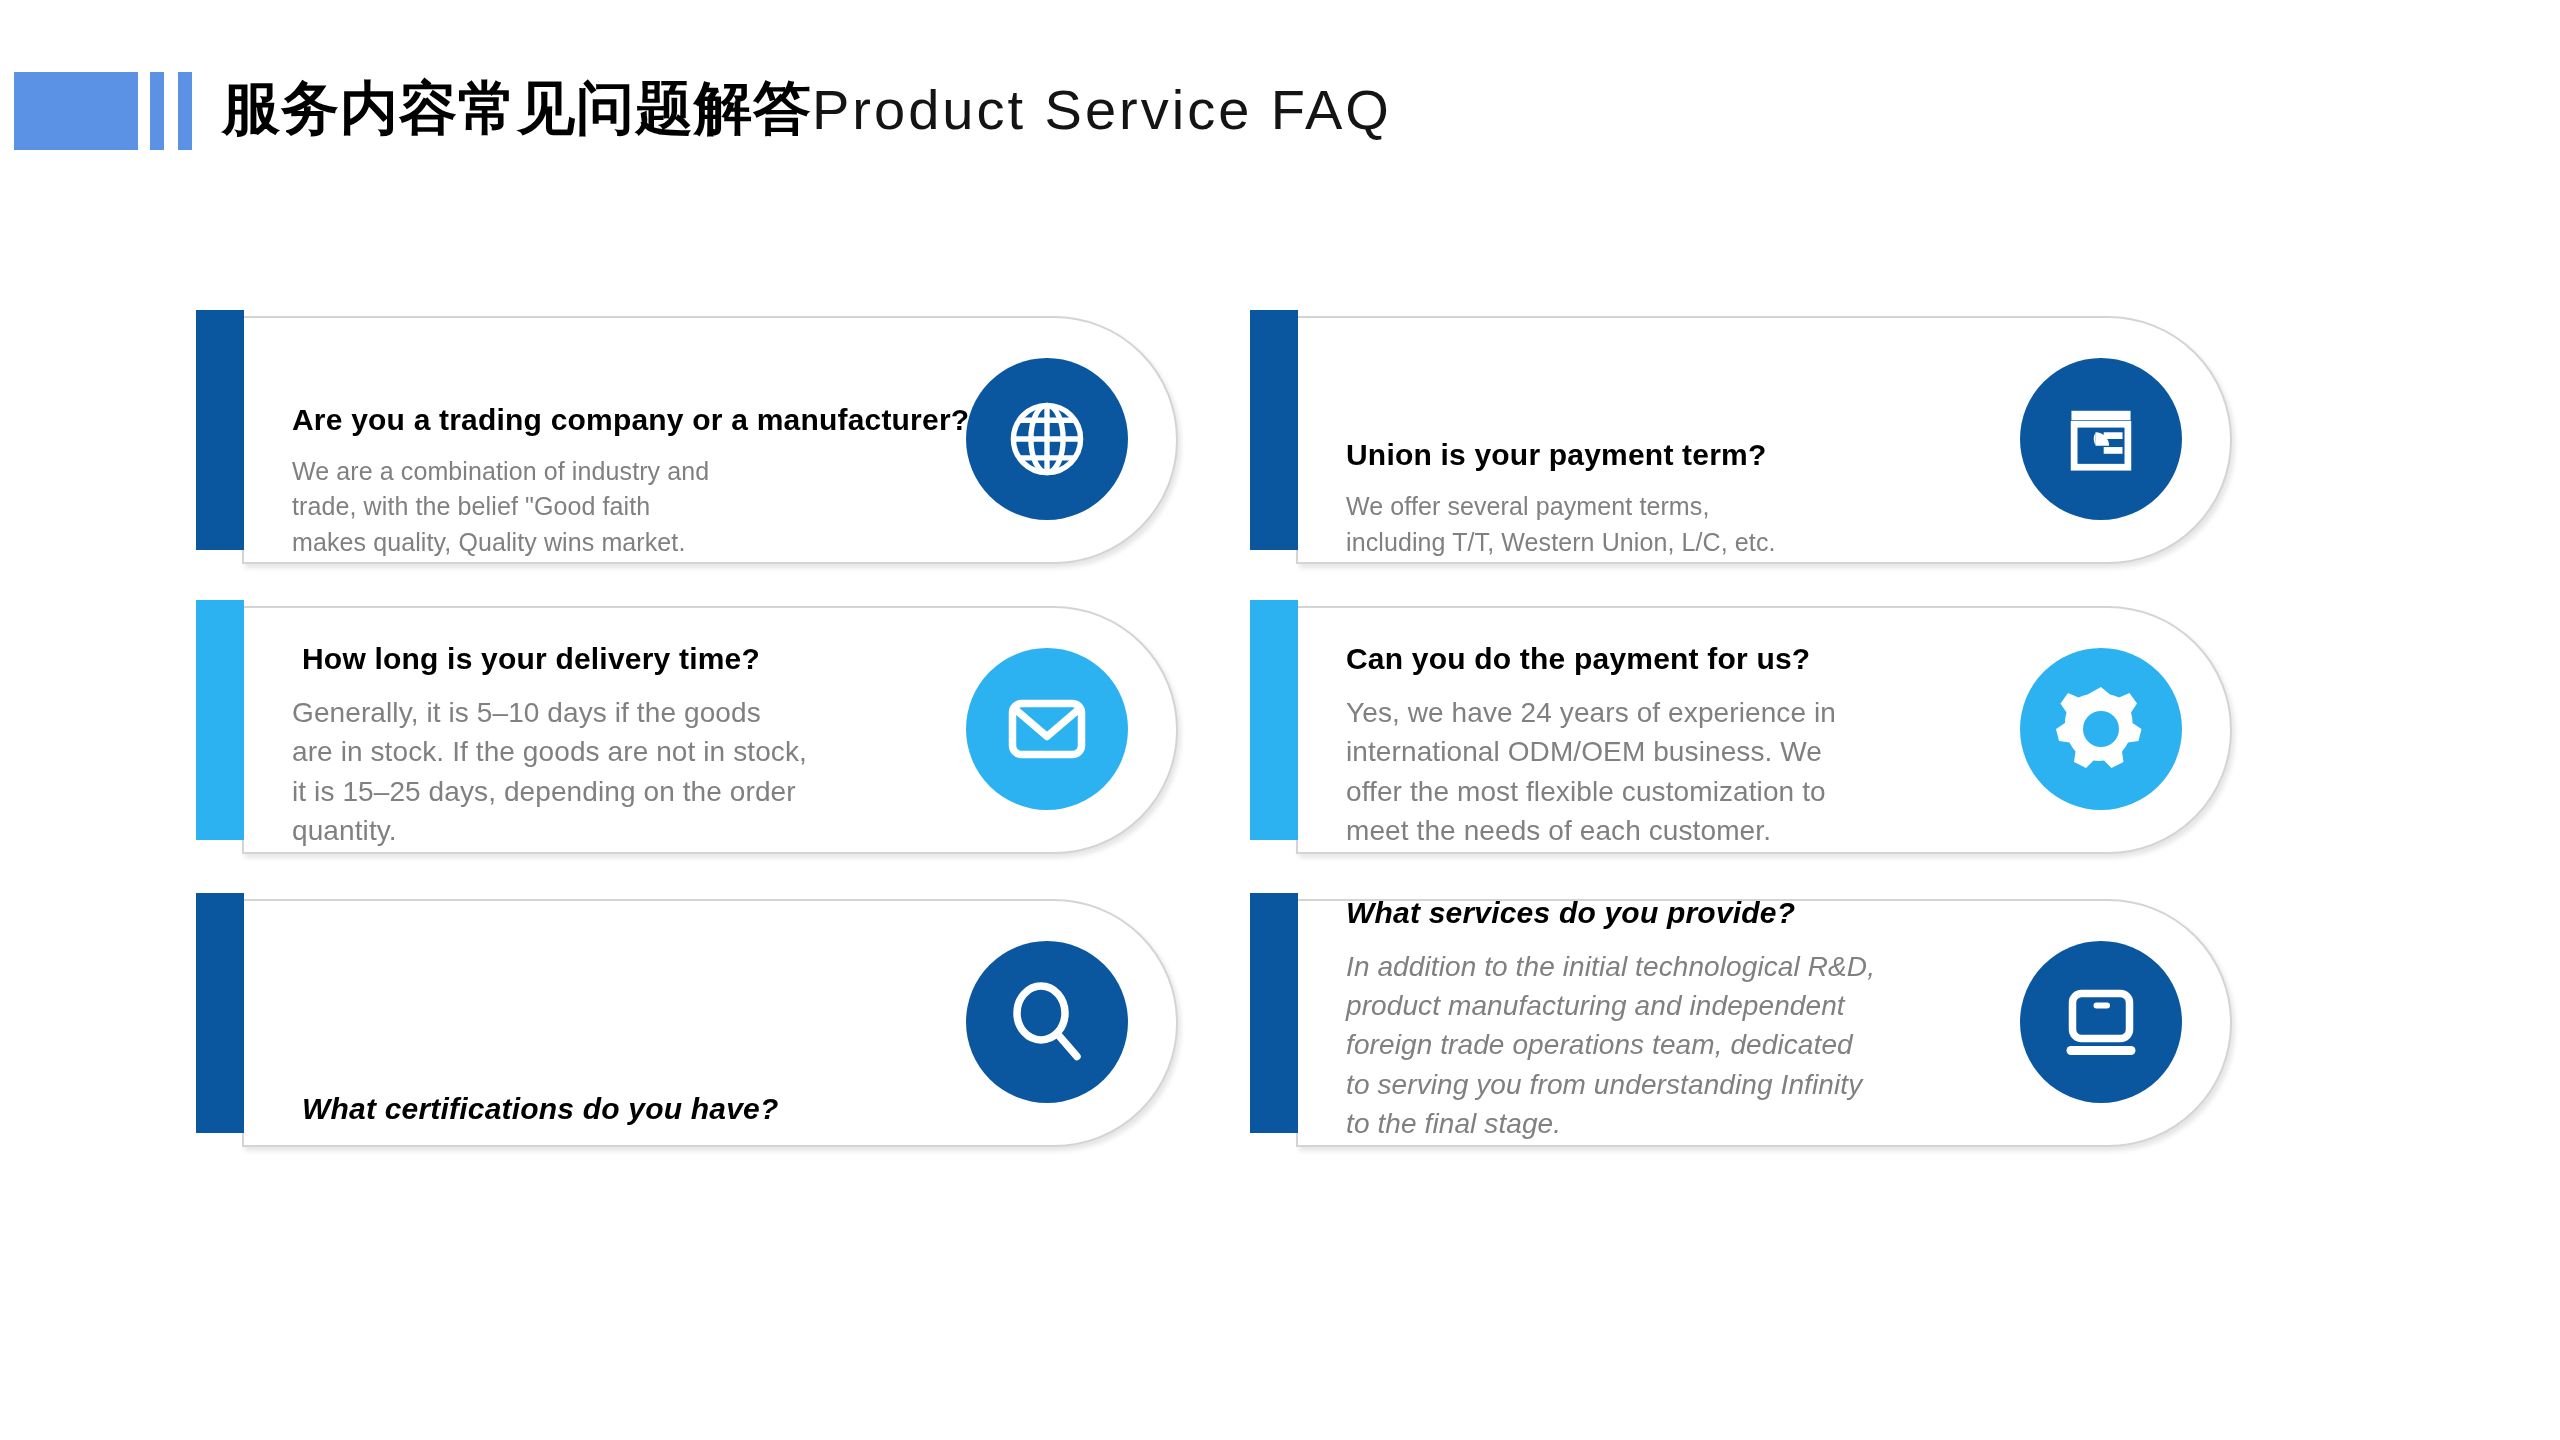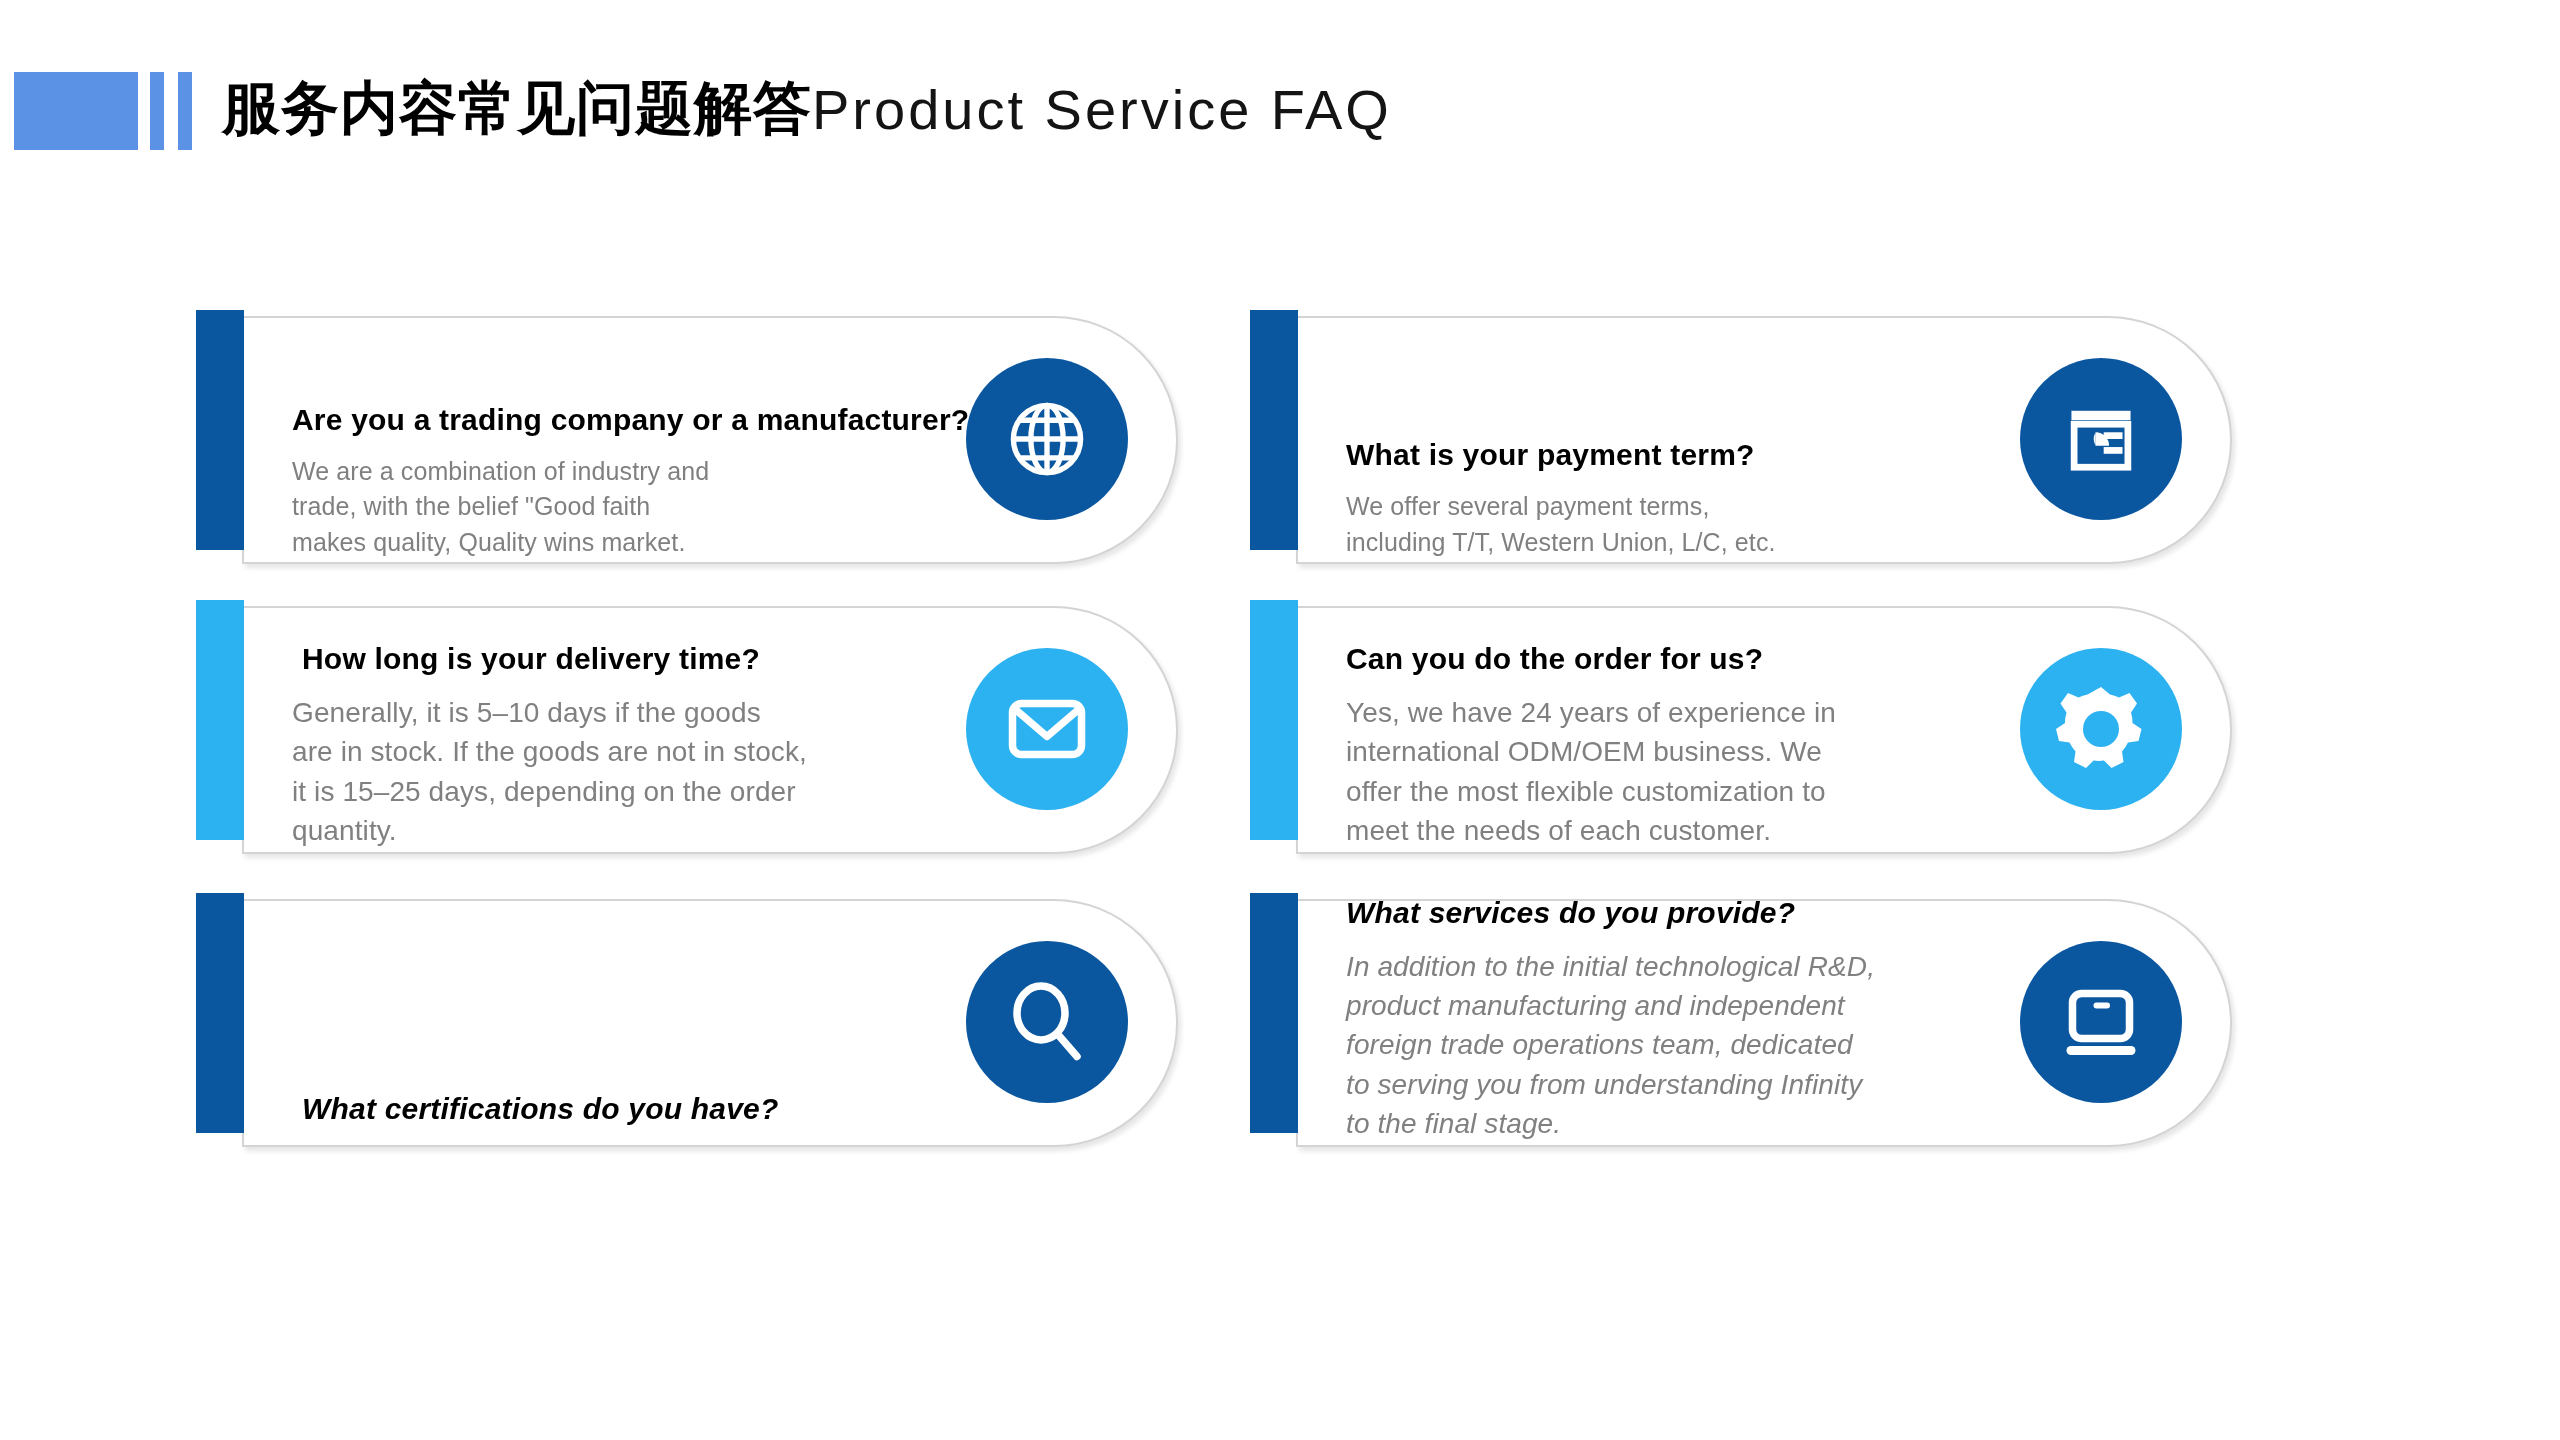--- a/index.html
+++ b/index.html
@@ -220,21 +220,21 @@
         <line x1="12" y1="46" x2="52" y2="46"></line>
         <line x1="32" y1="7" x2="32" y2="57"></line>
       </svg>
     </div>
   </div>
 
   <div class="faq-card col-right row-1">
     <div class="card-shell"></div>
     <div class="card-bar bar-dark"></div>
     <div class="card-body tight">
-      <div class="card-question">What is your payment term?</div>
+      <div class="card-question">Union is your payment term?</div>
       <div class="card-answer">We offer several payment terms,
 including T/T, Western Union, L/C, etc.</div>
     </div>
     <div class="icon-circle circle-dark">
       <svg viewBox="0 0 64 64">
         <rect x="10" y="11" width="44" height="7" fill="#ffffff"></rect>
         <rect x="12" y="21" width="40" height="32" fill="none" stroke="#ffffff" stroke-width="5"></rect>
         <path d="M28 37 L28 27 A10 10 0 0 0 28 37 Z" fill="#ffffff"></path>
         <path d="M28 37 L38 37 A10 10 0 0 0 28 27 Z" fill="#ffffff"></path>
         <rect x="34" y="27" width="14" height="5" fill="#ffffff"></rect>
@@ -258,21 +258,21 @@
         <rect x="9" y="15" width="46" height="34" rx="6"></rect>
         <path d="M11 19 L32 37 L53 19"></path>
       </svg>
     </div>
   </div>
 
   <div class="faq-card col-right row-2">
     <div class="card-shell"></div>
     <div class="card-bar bar-light"></div>
     <div class="card-body tight">
-      <div class="card-question">Can you do the order for us?</div>
+      <div class="card-question">Can you do the payment for us?</div>
       <div class="card-answer sm">Yes, we have 24 years of experience in
 international ODM/OEM business. We
 offer  the most flexible customization to
 meet the  needs of each customer.</div>
     </div>
     <div class="icon-circle circle-light lg">
       <svg viewBox="0 0 64 64">
         <path fill="#ffffff" d="M32 4 l6 5 a24 24 0 0 1 6 2 l7 -3 l5 7 l-4 6 a24 24 0 0 1 1 7 l6 4 l-2 8 l-7 1 a24 24 0 0 1 -4 6 l1 7 l-8 4 l-5 -5 a24 24 0 0 1 -7 0 l-5 5 l-8 -4 l1 -7 a24 24 0 0 1 -4 -6 l-7 -1 l-2 -8 l6 -4 a24 24 0 0 1 1 -7 l-4 -6 l5 -7 l7 3 a24 24 0 0 1 6 -2 z"></path>
         <circle cx="32" cy="32" r="12" fill="#2cb2f0"></circle>
       </svg>

